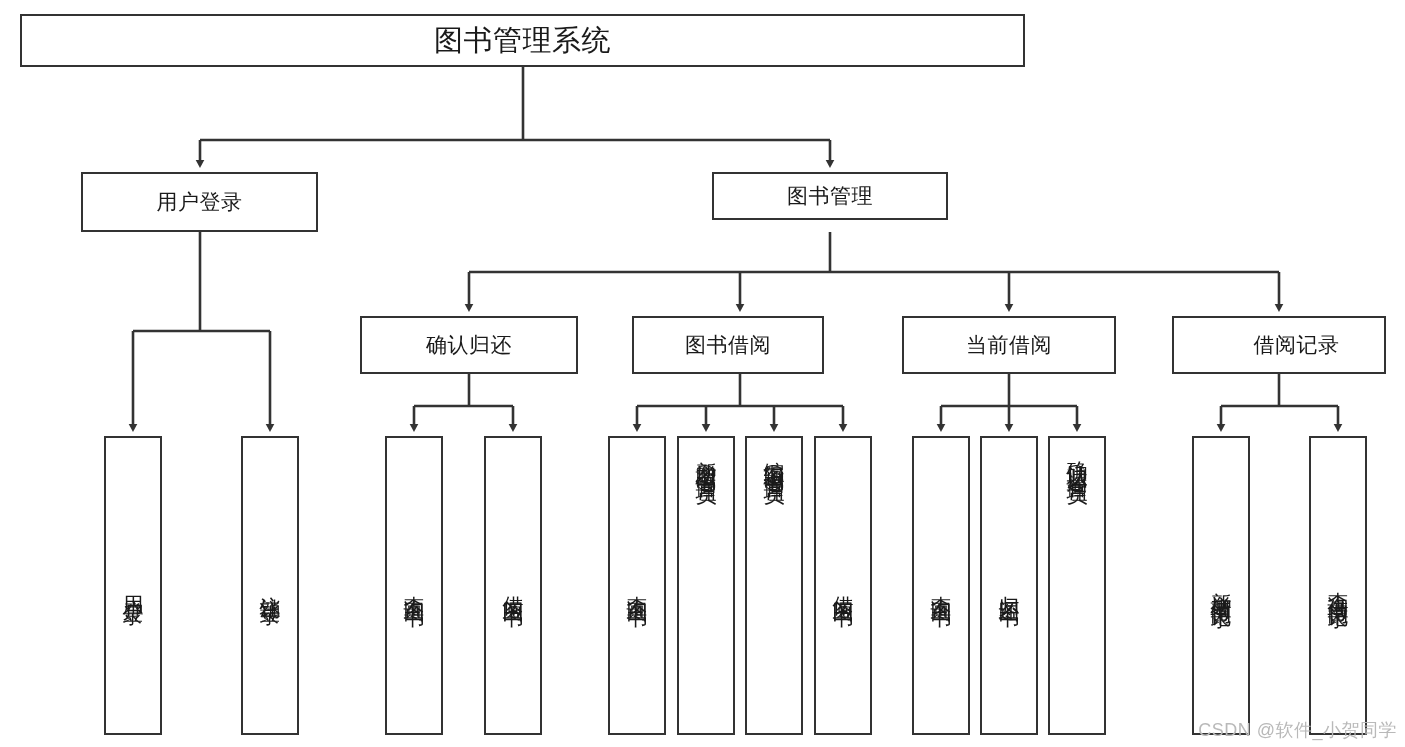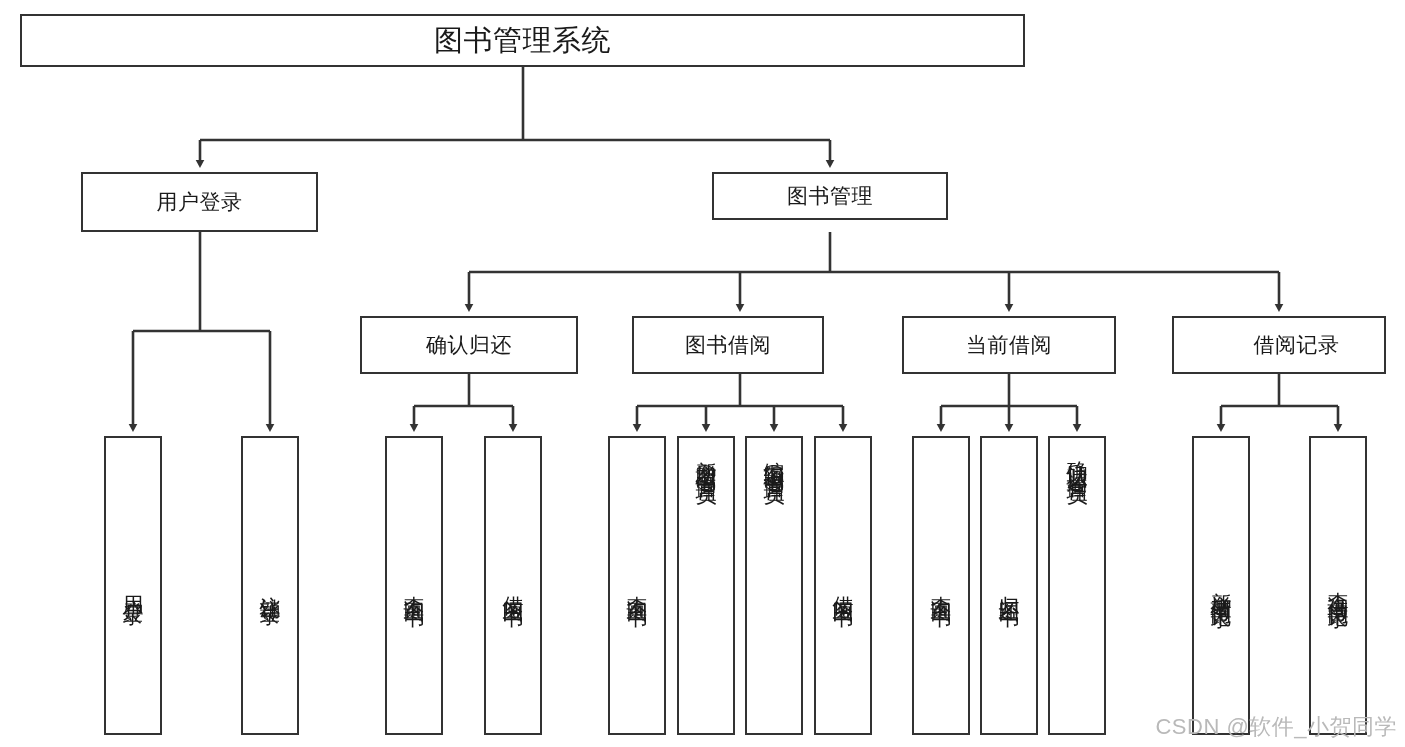--- a/index.html
+++ b/index.html
@@ -63,21 +63,21 @@
     margin: 0 auto;
   }
   .node.vert.mid {
     align-items: center;
     padding-top: 0;
   }
   .watermark {
     position: absolute;
     right: 8px;
     bottom: 5px;
-    font-size: 22px;
+    font-size: 18px;
     color: #b9b9b9;
     white-space: nowrap;
     z-index: 5;
     letter-spacing: 0.5px;
     text-align: center;
   }
 </style>
 </head>
 <body>
 

